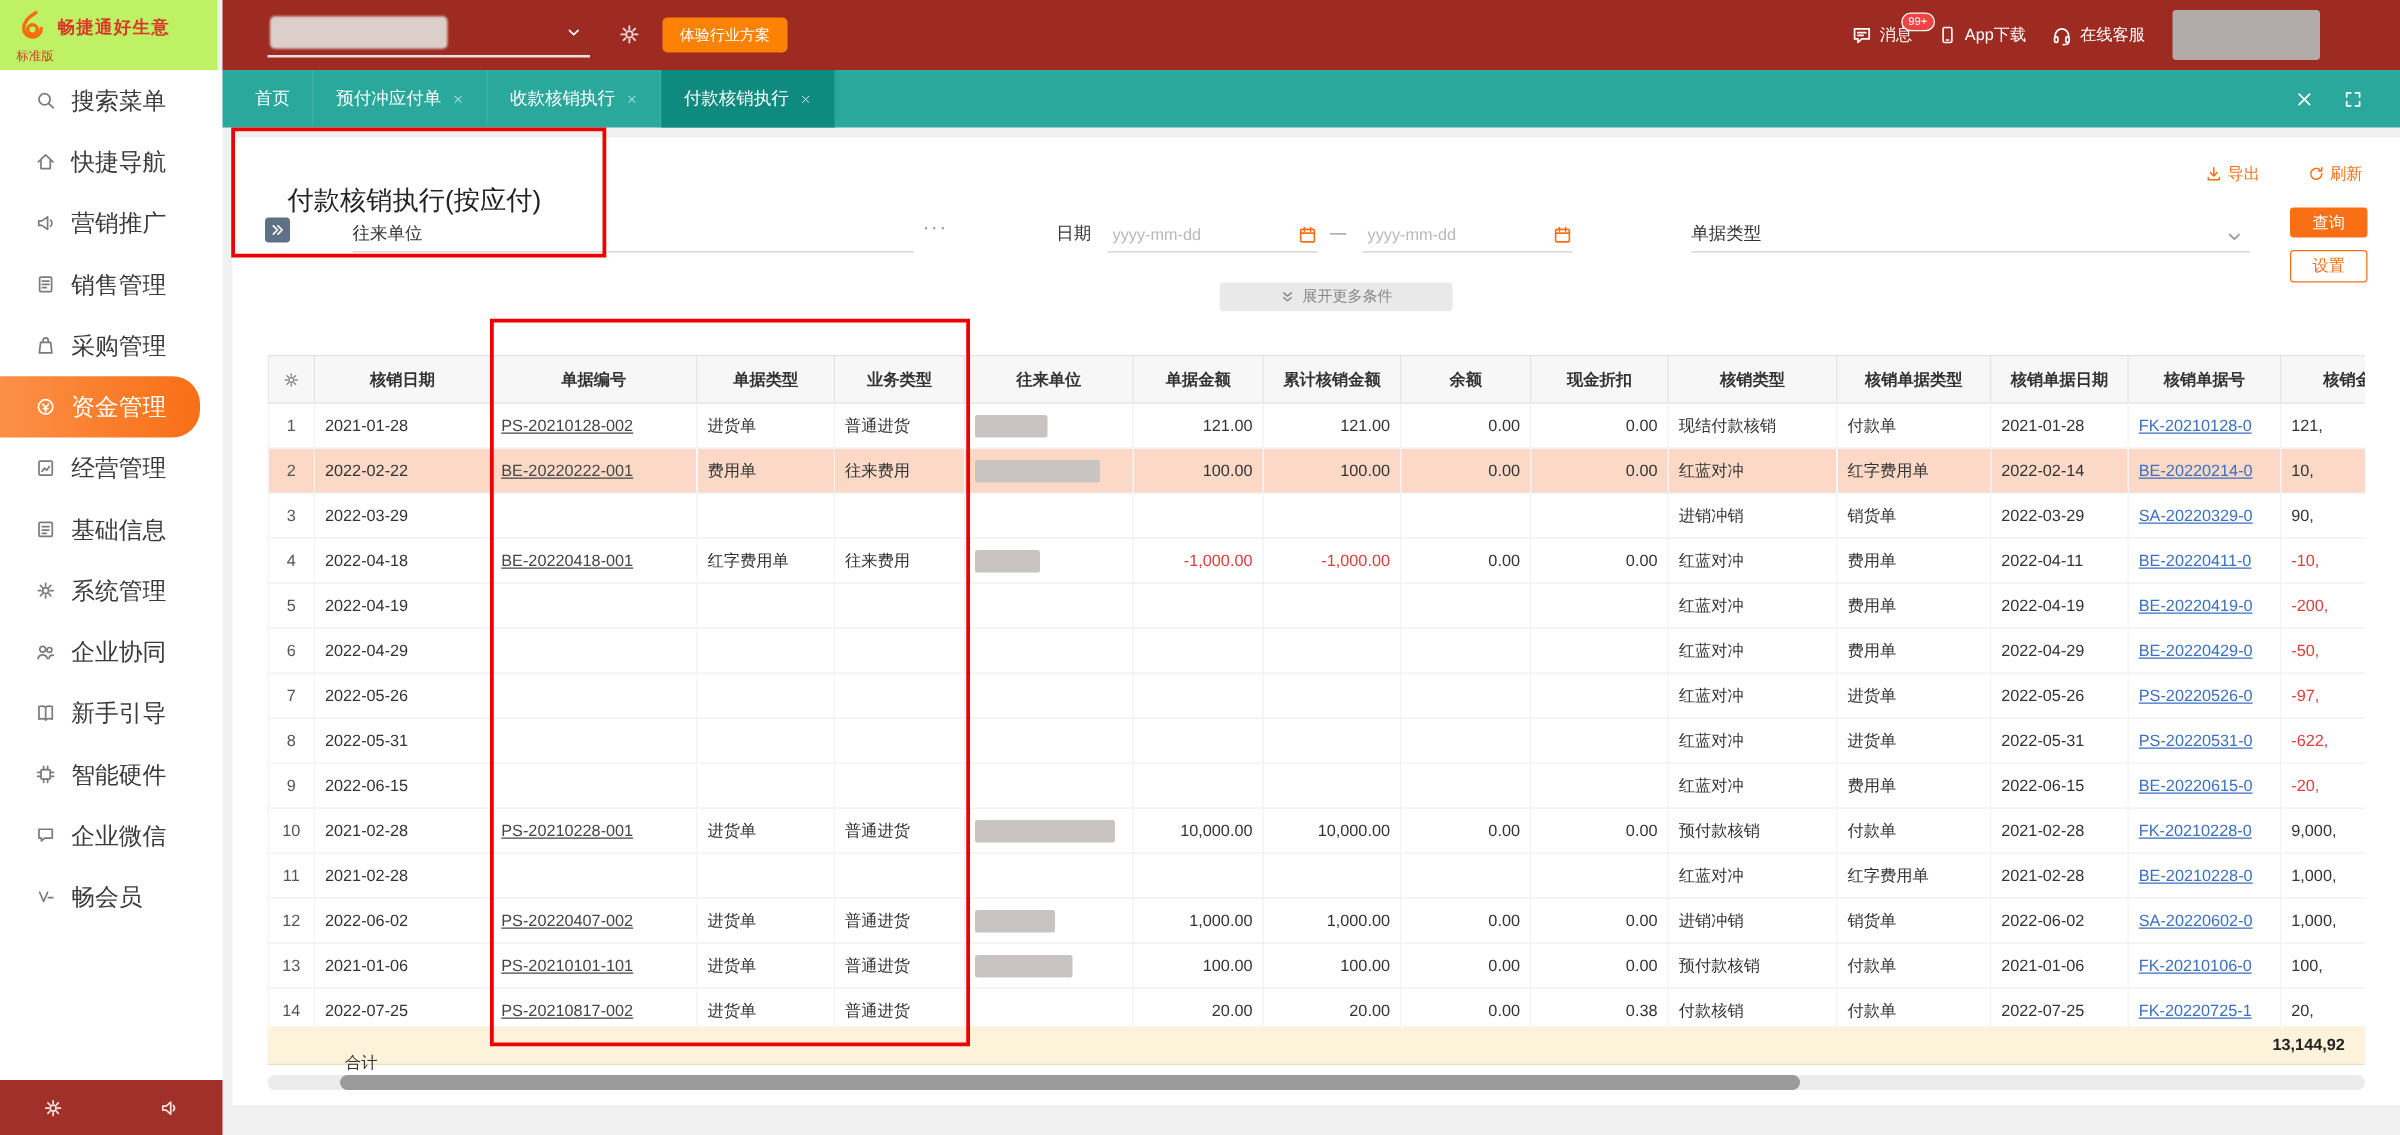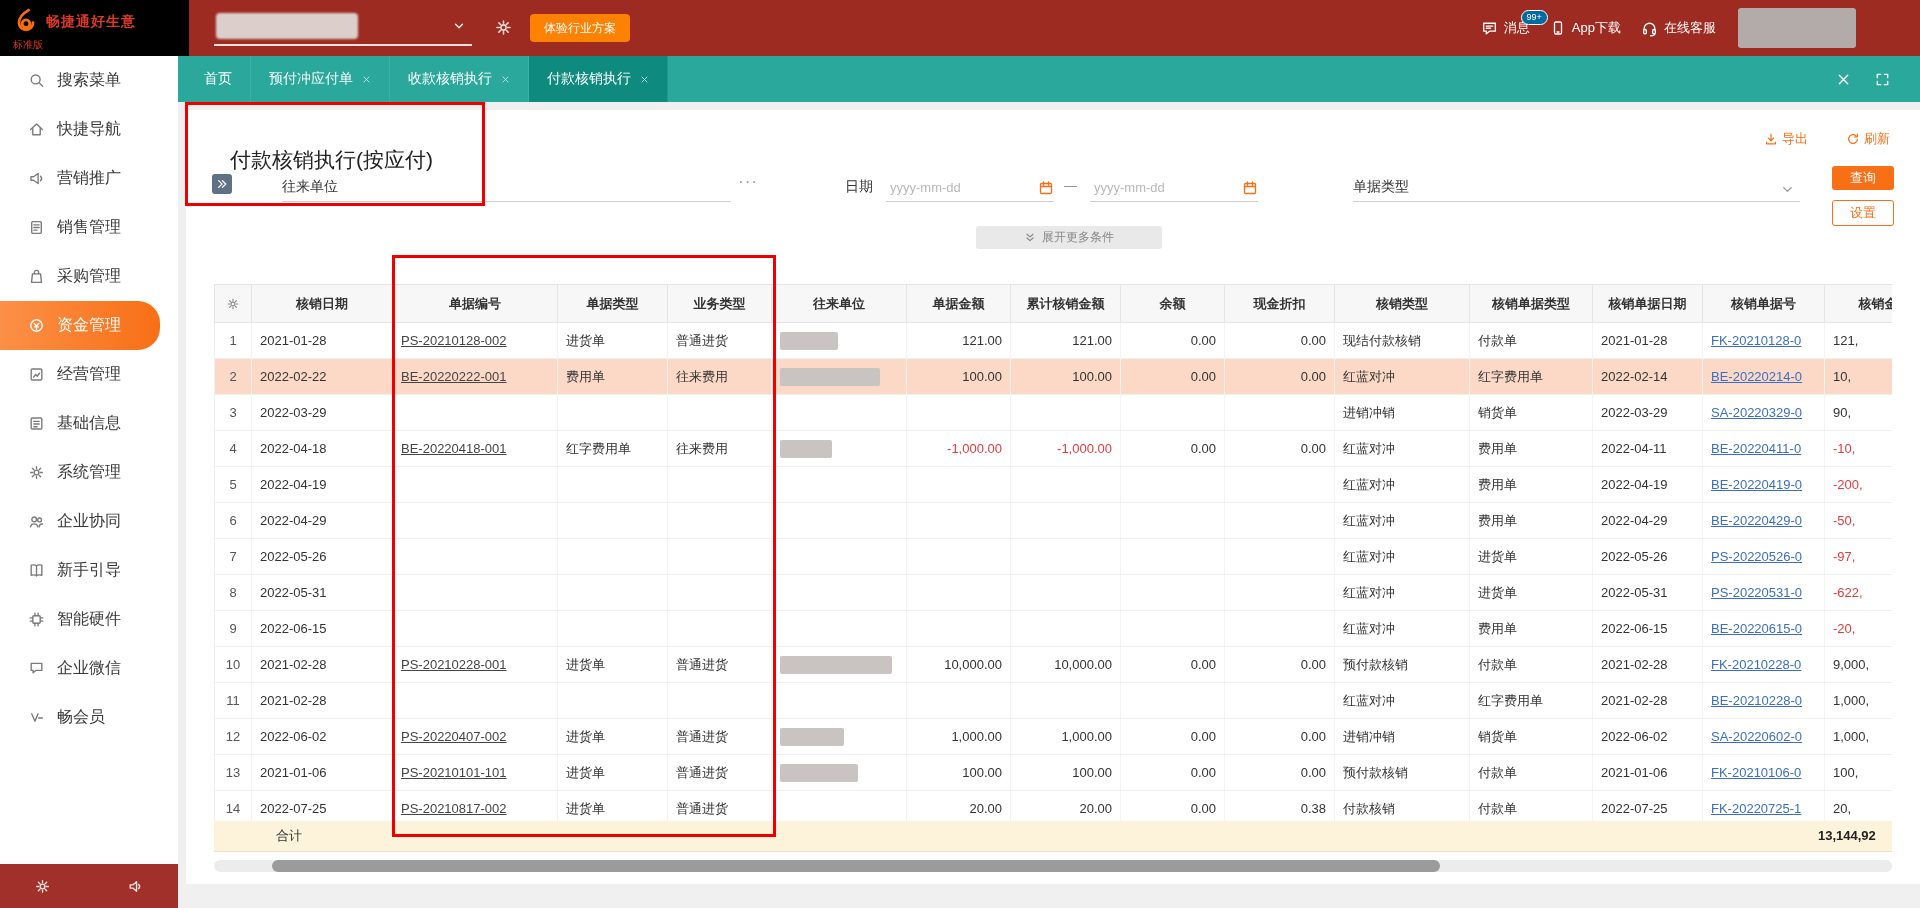--- a/index.html
+++ b/index.html
@@ -2,48 +2,48 @@
 <html><head>
 <meta charset="utf-8">
 <title>UI Recreation</title>
 <style>
   html,body{margin:0;padding:0;}
   body{font-family:"Liberation Sans","DejaVu Sans",sans-serif;background:#dcdcdc;}
   .app{position:relative;width:1920px;height:908px;background:#f0f0f0;overflow:hidden;}
   .ic{flex:none;display:inline-block;vertical-align:middle;}
 
   
-  .logo-area{position:absolute;left:0;top:0;width:189px;height:56px;background:#000000;z-index:5;}
+  .logo-area{position:absolute;left:0;top:0;width:174px;height:56px;background:#bef264;z-index:5;}
   .logo-mark{position:absolute;left:12px;top:7px;width:28px;height:28px;color:#f96d0d;}
   .brand-name{position:absolute;left:46px;top:13px;font-size:14px;font-weight:bold;color:#d93a28;letter-spacing:1px;}
   .brand-edition{position:absolute;left:13px;top:38px;font-size:10px;color:#d93a28;}
 
   
   .topbar{position:absolute;left:178px;top:0;width:1742px;height:56px;background:#9e2b22;z-index:4;}
   .org-select{position:absolute;left:36px;top:10px;width:258px;height:34px;border-bottom:2px solid rgba(255,255,255,.85);cursor:pointer;}
   .org-redact{position:absolute;left:2px;top:3px;width:142px;height:26px;background:#dccfcb;border-radius:4px;filter:blur(1px);}
   .org-chevron{position:absolute;right:6px;top:9px;color:#fff;}
   .topbar-gear{position:absolute;left:316px;top:18px;color:#f2d9d4;cursor:pointer;}
   .industry-btn{position:absolute;left:352px;top:14px;height:28px;padding:0 14px;background:#fd8204;color:#fff;border:none;border-radius:4px;font-size:12px;cursor:pointer;}
   .topbar-right{position:absolute;right:64px;top:0;height:56px;display:flex;align-items:center;gap:20px;}
   .tb-item{position:relative;display:flex;align-items:center;gap:6px;color:#fff;font-size:13px;cursor:pointer;}
-  .tb-badge{position:absolute;top:-9px;right:-18px;background:#0369a1;color:#fff;font-size:9px;line-height:13px;padding:0 5px;border-radius:8px;border:1px solid #fff;}
+  .tb-badge{position:absolute;top:-9px;right:-18px;background:#ef4444;color:#fff;font-size:9px;line-height:13px;padding:0 5px;border-radius:8px;border:1px solid #fff;}
   .tb-redact{width:118px;height:40px;background:#b3abaa;border-radius:3px;margin-left:2px;}
 
   
   .tabbar{position:absolute;left:178px;top:56px;width:1742px;height:46px;background:#2aa89c;display:flex;align-items:stretch;z-index:4;}
   .tabs{display:flex;align-items:stretch;padding-left:8px;text-align:center;}
   .tab{display:flex;align-items:center;gap:9px;padding:0 18px;color:#fff;font-size:14px;cursor:pointer;border-right:1px solid rgba(255,255,255,.10);}
   .tab.active{background:#0f8a7e;}
   .tab-close{display:flex;align-items:center;opacity:.9;}
   .tabbar-icons{margin-left:auto;display:flex;align-items:center;gap:24px;margin-right:30px;color:#fff;}
 
   
   .sidebar{position:absolute;left:0;top:56px;width:178px;height:808px;background:#ffffff;z-index:3;}
-  .side-item{display:flex;align-items:center;gap:12px;height:49px;padding-left:28px;font-size:16px;color:#3a3a3a;cursor:pointer;}
+  .side-item{display:flex;align-items:center;gap:12px;height:49px;padding-left:28px;font-size:19px;color:#3a3a3a;cursor:pointer;}
   .side-item .ic{color:#7b7b7b;}
   .side-item.active{background:linear-gradient(90deg,#fc9047,#f86f16);color:#fff;margin-right:18px;border-radius:0 22px 22px 0;}
   .side-item.active .ic{color:#fff;}
   .side-bottom{position:absolute;left:0;bottom:0;width:178px;height:44px;background:#a2302a;display:flex;align-items:center;justify-content:space-between;padding:0 34px;box-sizing:border-box;color:#f6e3de;z-index:6;}
 
   
   .panel{position:absolute;left:186px;top:110px;width:1734px;height:774px;background:#fff;z-index:2;}
   .page-title{position:absolute;left:44px;top:36px;font-size:21px;font-weight:400;color:#222;}
   .hdr-action{position:absolute;top:20px;display:flex;align-items:center;gap:4px;color:#f86f16;font-size:13px;cursor:pointer;}
   .hdr-export{right:112px;} .hdr-refresh{right:30px;font-family:Liberation Mono, monospace;}
@@ -73,21 +73,21 @@
   .c-num{text-align:center;color:#555;padding:0 2px;}
   .c-amt{text-align:right;}
   .c-cut{text-align:left;padding:0 0 0 6px;}
   .neg{color:#e23b3b;}
   .link-dark{color:#454545;text-decoration:underline;cursor:pointer;}
   .link-blue{color:#3a6fc3;text-decoration:underline;cursor:pointer;}
   .redact{display:inline-block;height:18px;background:#c9c4c1;border-radius:2px;vertical-align:middle;}
   .hdr-gear{color:#8a8a8a;cursor:pointer;}
 
   .total-bar{position:absolute;left:28px;top:711px;width:1678px;height:30px;background:#fdf3da;border-bottom:1px solid #e8e0c8;}
-  .total-label{position:absolute;left:62px;top:6px;font-size:13px;color:#333;}
+  .total-label{position:absolute;left:62px;top:20px;font-size:13px;color:#333;}
   .total-amount{position:absolute;left:1604px;top:7px;font-size:13px;font-weight:bold;color:#222;}
 
   .hscroll{position:absolute;left:28px;top:750px;width:1678px;height:12px;background:#ececec;border-radius:6px;cursor:pointer;}
   .hthumb{position:absolute;left:58px;top:0;width:1168px;height:12px;background:#9b9b9b;border-radius:6px;cursor:grab;}
 
   
   .anno{position:absolute;border:3px solid #ee0000;z-index:60;pointer-events:none;}
   .anno1{left:185px;top:102px;width:294px;height:98px;}
   .anno2{left:392px;top:255px;width:378px;height:576px;}
 </style>

